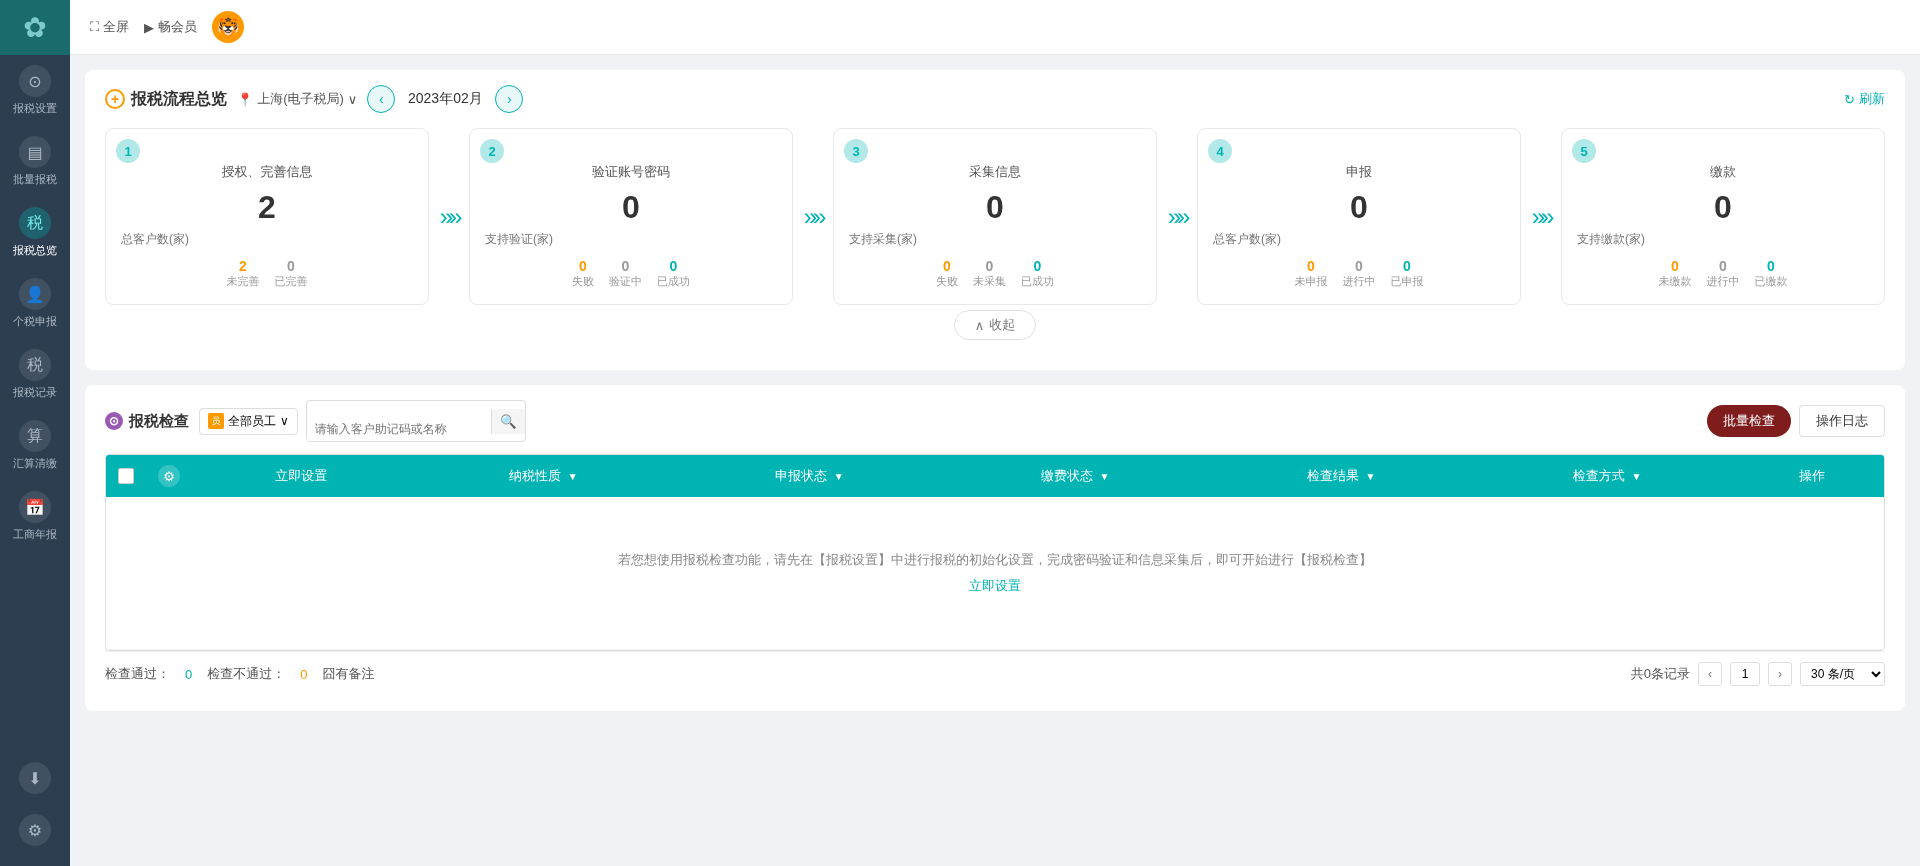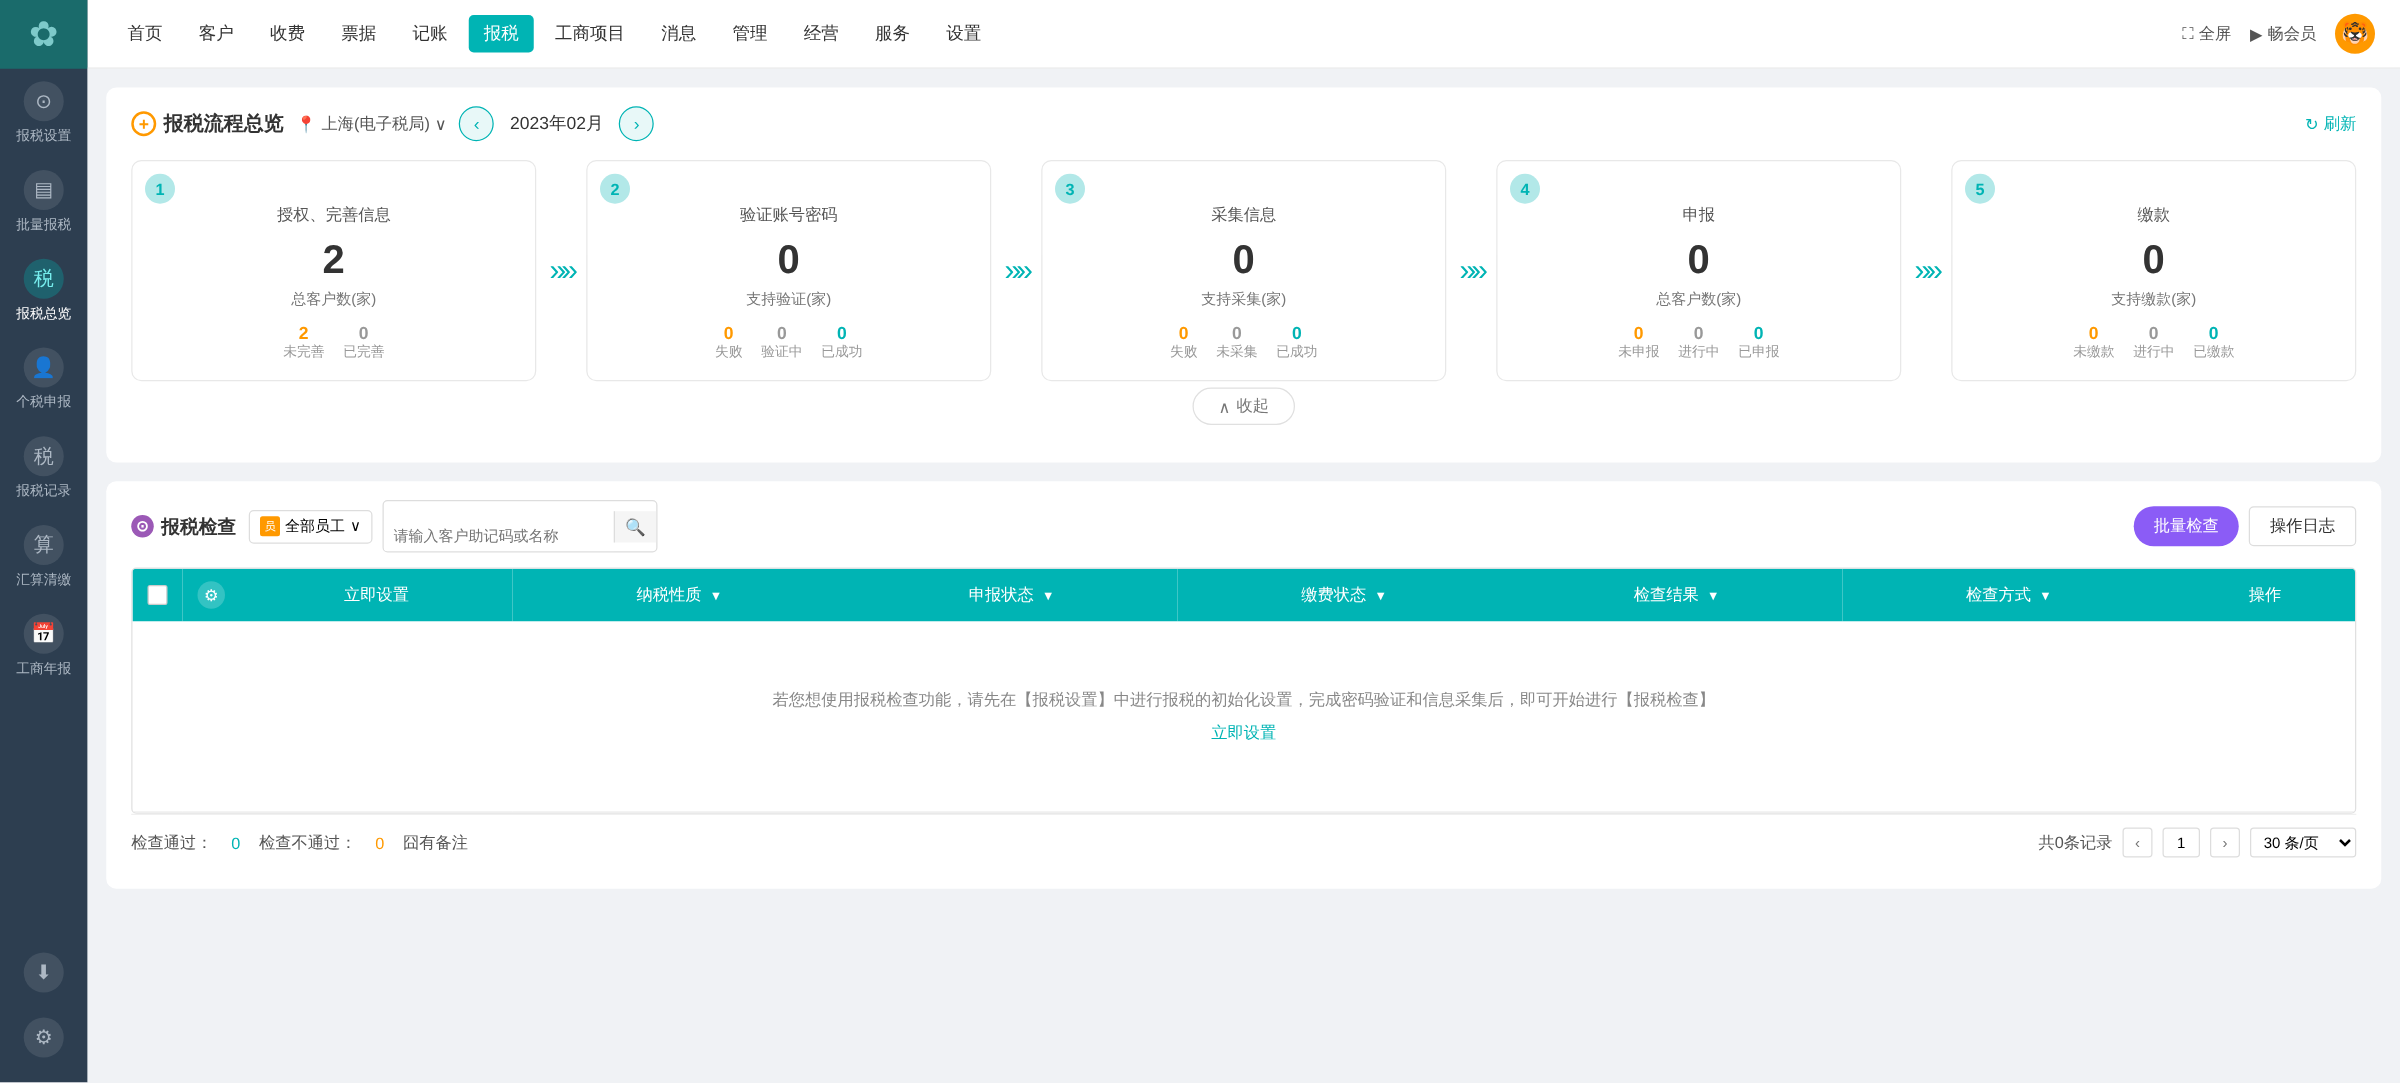--- a/index.html
+++ b/index.html
@@ -236,21 +236,20 @@
       margin-top: 19px;
     }
     .step-count {
       text-align: center;
       font-size: 32px;
       font-weight: bold;
       color: #333;
       margin-bottom: 5px;
     }
     .step-unit {
-      text-align: center;
       color: #777;
       font-size: 12px;
       margin-bottom: 10px;
     }
     .step-stats {
       display: flex;
       justify-content: center;
       gap: 15px;
     }
     .step-stat {
@@ -369,21 +368,21 @@
       padding: 5px 8px;
       cursor: pointer;
       color: #777;
     }
     .check-header-right {
       margin-left: auto;
       display: flex;
       gap: 8px;
     }
     .batch-check-btn {
-      background: #8b5cf6;
+      background: #7f1d1d;
       color: #fff;
       border: none;
       border-radius: 16px;
       padding: 6px 16px;
       cursor: pointer;
       font-size: 13px;
     }
     .log-btn {
       background: #fff;
       color: #333;
@@ -546,34 +545,20 @@
     </div>
     <div class="sidebar-item">
       <div class="icon-circle">⚙</div>
     </div>
   </div>
 </div>
 
 <div class="main-container">
 
   <div class="topnav">
-    <div class="topnav-items">
-      <div class="topnav-item">首页</div>
-      <div class="topnav-item">客户</div>
-      <div class="topnav-item">收费</div>
-      <div class="topnav-item">票据</div>
-      <div class="topnav-item">记账</div>
-      <div class="topnav-item active">报税</div>
-      <div class="topnav-item">工商项目</div>
-      <div class="topnav-item">消息</div>
-      <div class="topnav-item">管理</div>
-      <div class="topnav-item">经营</div>
-      <div class="topnav-item">服务</div>
-      <div class="topnav-item">设置</div>
-    </div>
     <div class="topnav-right">
       <div class="topnav-right-item">
         <span>⛶</span>
         <span>全屏</span>
       </div>
       <div class="topnav-right-item">
         <span>▶</span>
         <span>畅会员</span>
       </div>
       <div class="topnav-right-item">

